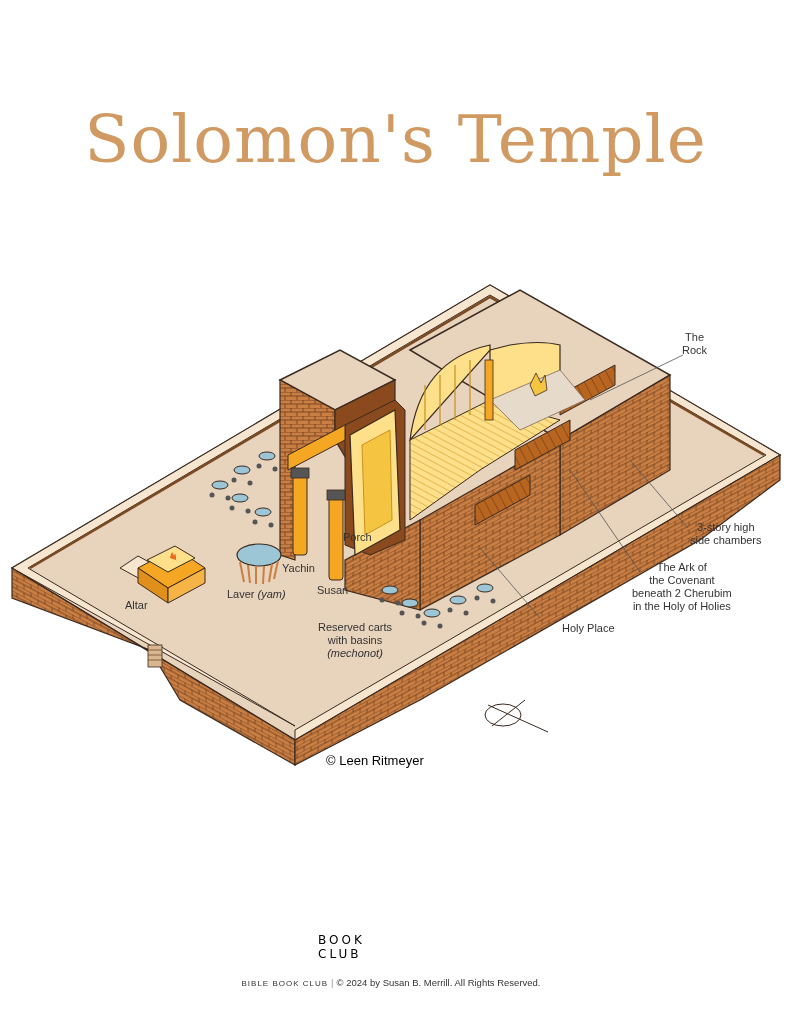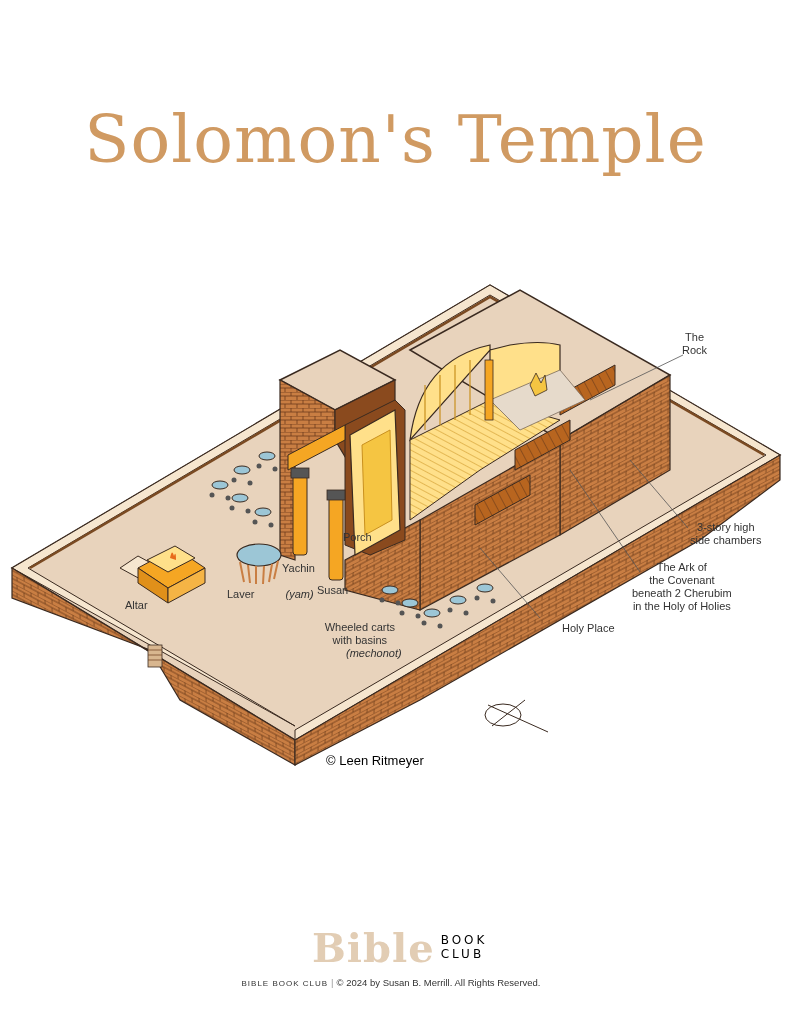--- a/index.html
+++ b/index.html
@@ -7,21 +7,21 @@
     .title {
       position: absolute; left: 0; top: 100px; width: 791px; text-align: center;
       font-family: "DejaVu Serif", serif; font-weight: normal; font-size: 66px;
       color: #D09A62; letter-spacing: 1px; line-height: 80px;
     }
     .diagram { position: absolute; left: 0; top: 0; width: 791px; height: 1024px; }
     .label {
       position: absolute; font-family: "Liberation Sans", sans-serif; font-size: 11px;
       color: #333333; line-height: 13px; text-align: center; white-space: nowrap;
     }
-    .label .it { font-style: italic; margin-left: 28px; }
+    .label .it { font-style: italic; }
     .credit { position: absolute; left: 326px; top: 753px; font-size: 13px; color: #000000; font-family: "Liberation Sans", sans-serif; }
     .footer-logo { position: absolute; left: 312px; top: 925px; height: 44px; display: flex; align-items: center; }
     .logo-bible { font-family: "DejaVu Serif", serif; font-weight: bold; font-size: 40px; color: #E2CDB4; letter-spacing: 1px; }
     .logo-bookclub { margin-left: 6px; font-family: "DejaVu Sans", sans-serif; font-size: 12px; letter-spacing: 3px; color: #000000; line-height: 14px; }
     .footer-copy { position: absolute; left: 0; top: 977px; width: 782px; text-align: center; font-size: 9.5px; color: #333; font-family: "Liberation Sans", sans-serif; }
     .footer-copy .brand { letter-spacing: 1px; font-size: 8px; }
     .footer-copy .sep { color: #999; padding: 0 3px; }
   </style>
 </head>
 <body>
@@ -189,29 +189,28 @@
 <div class="label" style="left:562px; top:622px;">Holy Place</div>
 <div class="label" style="left:343px; top:531px;">Porch</div>
 <div class="label" style="left:282px; top:562px;">Yachin</div>
 <div class="label" style="left:317px; top:584px;">Susan</div>
 <div class="label" style="left:125px; top:599px;">Altar</div>
 <div class="label" style="left:227px; top:588px;">
   <span>Laver</span>
   <span class="it">(yam)</span>
 </div>
 <div class="label" style="left:318px; top:621px;">
-  <div>Wheeled carts</div>
+  <div>Reserved carts</div>
   <div>with basins</div>
   <div class="it">(mechonot)</div>
 </div>
 
 <div class="credit">© Leen Ritmeyer</div>
 
 <div class="footer-logo">
-  <span class="logo-bible">Bible</span>
   <span class="logo-bookclub">
     <div>BOOK</div>
     <div>CLUB</div>
   </span>
 </div>
 <div class="footer-copy">
   <span class="brand">BIBLE BOOK CLUB</span><span class="sep">|</span><span>© 2024 by Susan B. Merrill. All Rights Reserved.</span>
 </div>
 
 </body></html>

